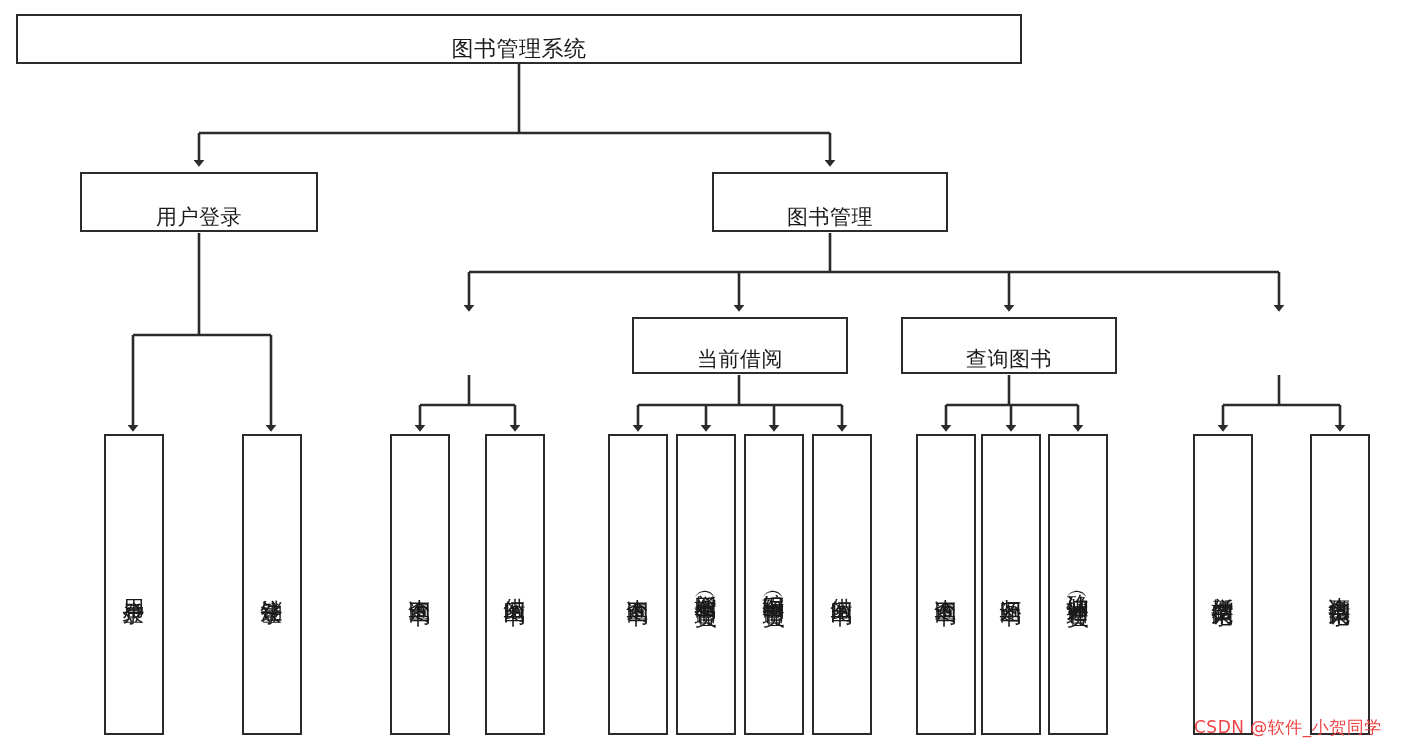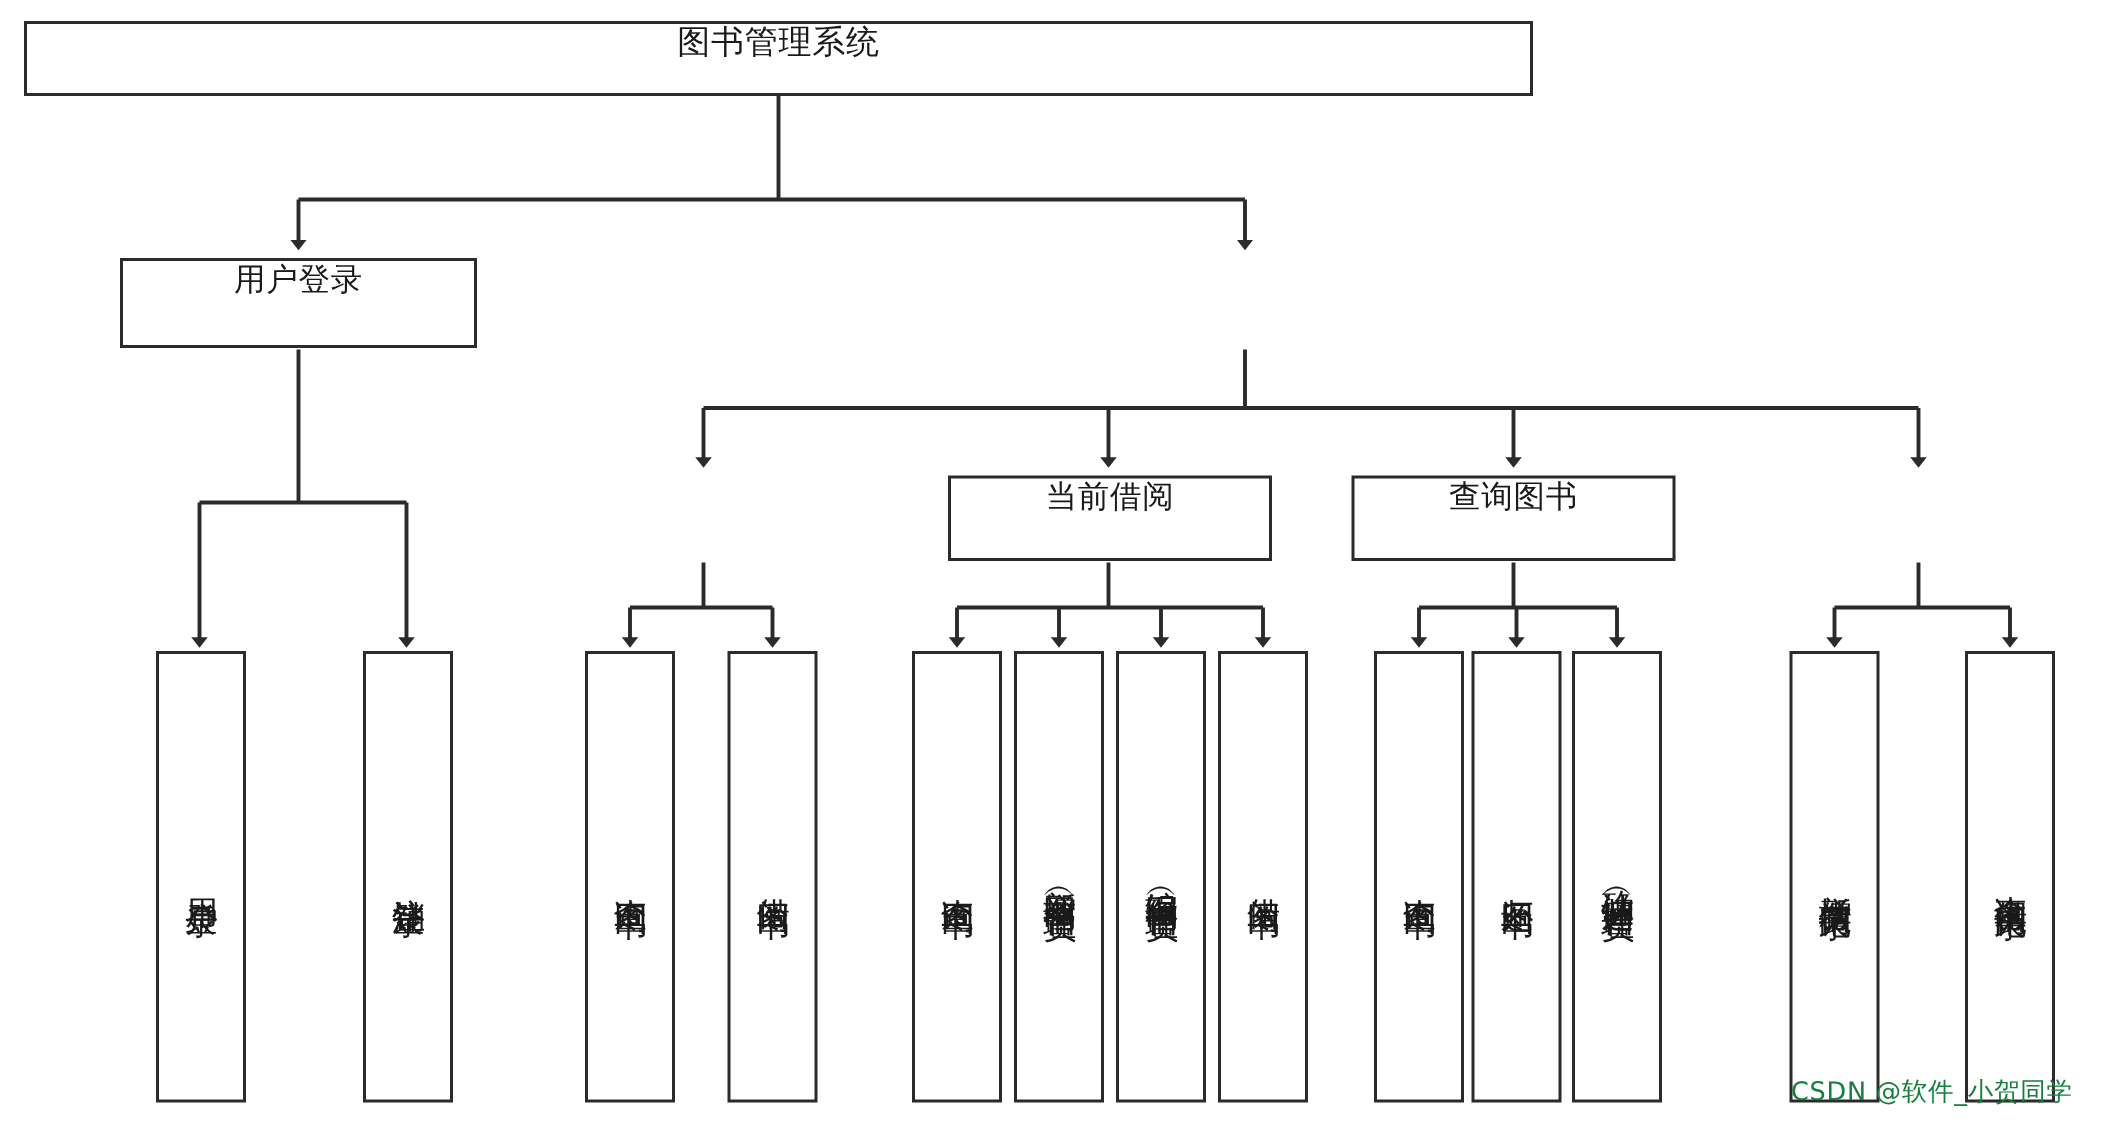--- a/index.html
+++ b/index.html
@@ -26,21 +26,21 @@
     width: 1405px;
     height: 747px;
     pointer-events: none;
   }
   .node {
     position: absolute;
     box-sizing: border-box;
     background: #ffffff;
     border: 2px solid #2b2b2b;
     display: flex;
-    align-items: flex-start;
+    align-items: flex-end;
     justify-content: center;
     z-index: 3;
   }
   .node-label {
     color: #1a1a1a;
     line-height: 1.18;
     text-align: center;
     white-space: pre;
   }
   
@@ -61,21 +61,21 @@
     writing-mode: vertical-rl;
     text-orientation: upright;
     font-size: 22px;
     line-height: 1.05;
     letter-spacing: 2px;
     text-align: center;
     max-height: 100%;
   }
   .watermark {
     position: absolute;
-    color: #15803d;
+    color: #ef4444;
     font-size: 17px;
     letter-spacing: 0.5px;
     z-index: 5;
     user-select: none;
     white-space: nowrap;
   }
 </style>
 </head>
 <body>
 
@@ -134,20 +134,23 @@
     </g>
   </svg>
 
   <div class="node horiz root" style="left:16px; top:14px; width:1006px; height:50px;">
     <span class="node-label">图书管理系统</span>
   </div>
 
   <div class="node horiz" style="left:80px; top:172px; width:238px; height:60px;">
     <span class="node-label">用户登录</span>
   </div>
+  <div class="node horiz" style="left:712px; top:172px; width:236px; height:60px;">
+    <span class="node-label">图书管理</span>
+  </div>
 
   <div class="node horiz" style="left:632px; top:317px; width:216px; height:57px;">
     <span class="node-label">当前借阅</span>
   </div>
   <div class="node horiz" style="left:901px; top:317px; width:216px; height:57px;">
     <span class="node-label">查询图书</span>
   </div>
 
   <div class="node vert" style="left:104px; top:434px; width:60px; height:301px;">
     <span class="node-label">用户登录</span>

